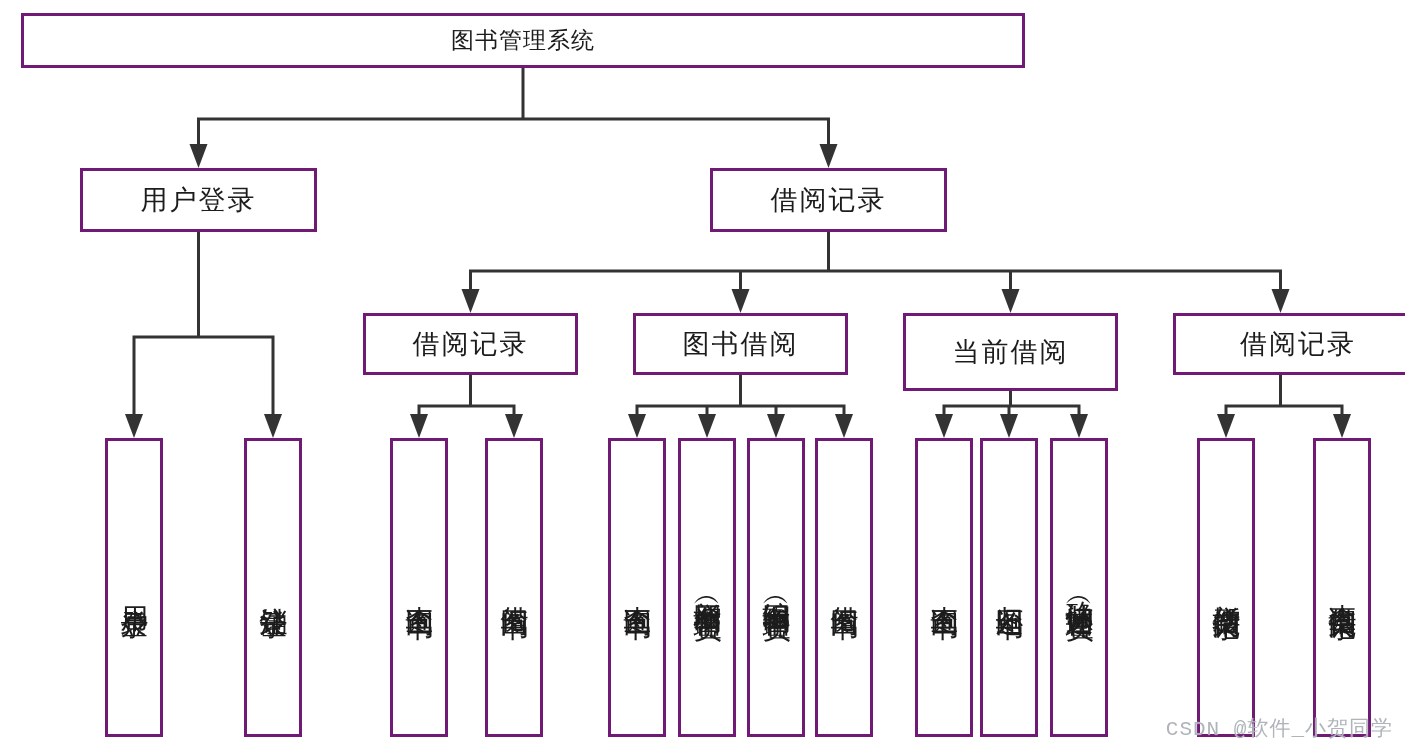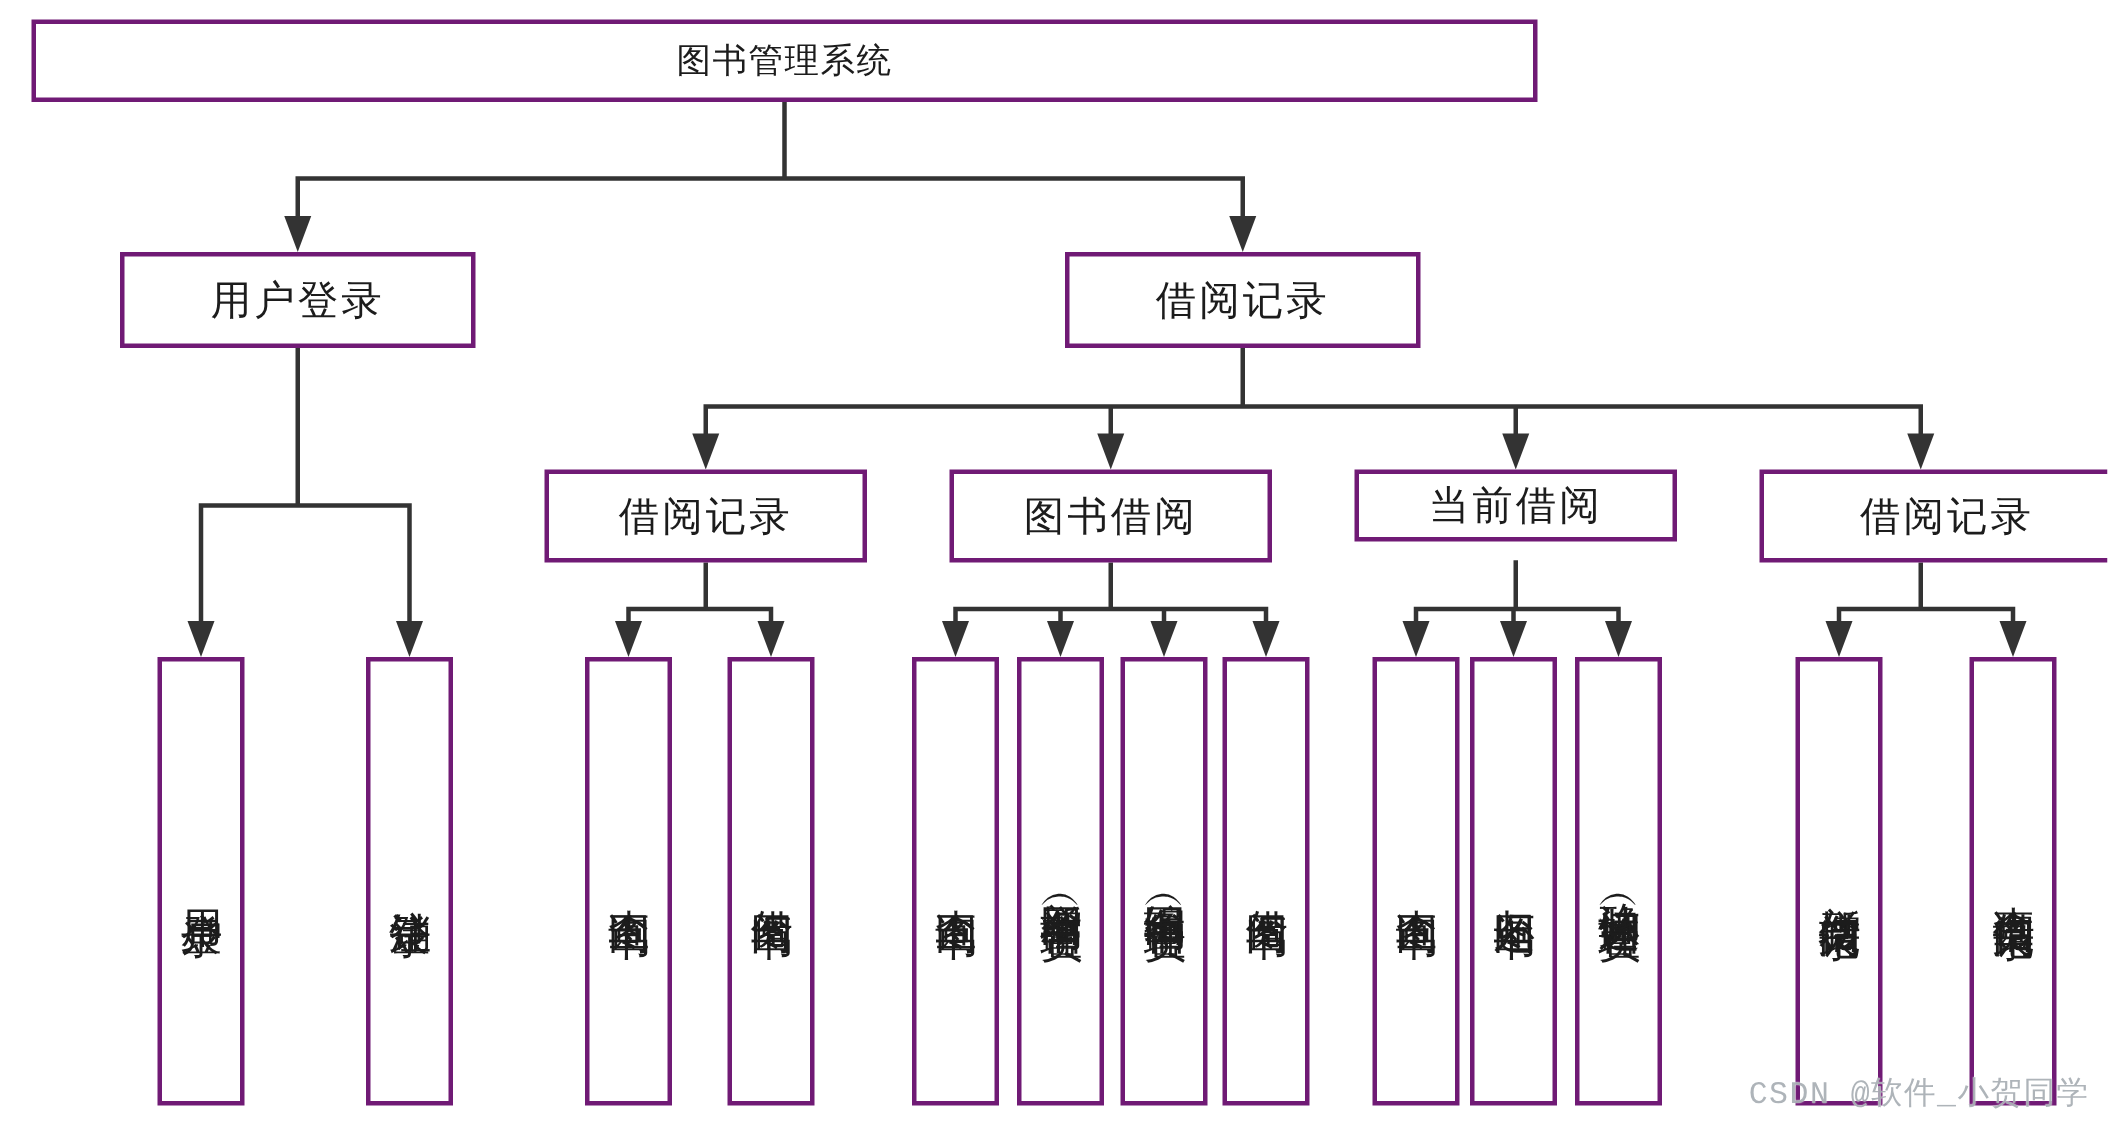--- a/index.html
+++ b/index.html
@@ -86,21 +86,21 @@
       <path d="M 1280.5 375 L 1280.5 406 M 1226 406 L 1342 406 M 1226 406 L 1226 426 M 1342 406 L 1342 426" stroke="#333333" stroke-width="3" stroke-linecap="square" fill="none"></path>
       <polygon points="1217,414 1235,414 1226,438" fill="#333333"></polygon>
       <polygon points="1333,414 1351,414 1342,438" fill="#333333"></polygon>
     </svg>
 
   <div class="node h root" style="left: 21px; top: 13px; width: 1004px; height: 55px;">图书管理系统</div>
     <div class="node h" style="left: 80px; top: 168px; width: 237px; height: 64px;">用户登录</div>
     <div class="node h" style="left: 710px; top: 168px; width: 237px; height: 64px;">借阅记录</div>
     <div class="node h" style="left: 363px; top: 313px; width: 215px; height: 62px;">借阅记录</div>
     <div class="node h" style="left: 633px; top: 313px; width: 215px; height: 62px;">图书借阅</div>
-    <div class="node h" style="left: 903px; top: 313px; width: 215px; height: 48px;">当前借阅</div>
+    <div class="node h" style="left: 903px; top: 313px; width: 215px; height: 78px;">当前借阅</div>
     <div class="node h" style="left: 1173px; top: 313px; width: 250px; height: 62px;">借阅记录</div>
     <div class="node v" style="left: 105px; top: 438px; width: 58px; height: 299px;">用户登录</div>
     <div class="node v" style="left: 244px; top: 438px; width: 58px; height: 299px;">注销登录</div>
     <div class="node v" style="left: 390px; top: 438px; width: 58px; height: 299px;">查询图书</div>
     <div class="node v" style="left: 485px; top: 438px; width: 58px; height: 299px;">借阅图书</div>
     <div class="node v" style="left: 608px; top: 438px; width: 58px; height: 299px;">查询图书</div>
     <div class="node v" style="left: 678px; top: 438px; width: 58px; height: 299px;">新增图书（管理员）</div>
     <div class="node v" style="left: 747px; top: 438px; width: 58px; height: 299px;">编辑图书（管理员）</div>
     <div class="node v" style="left: 815px; top: 438px; width: 58px; height: 299px;">借阅图书</div>
     <div class="node v" style="left: 915px; top: 438px; width: 58px; height: 299px;">查询图书</div>

